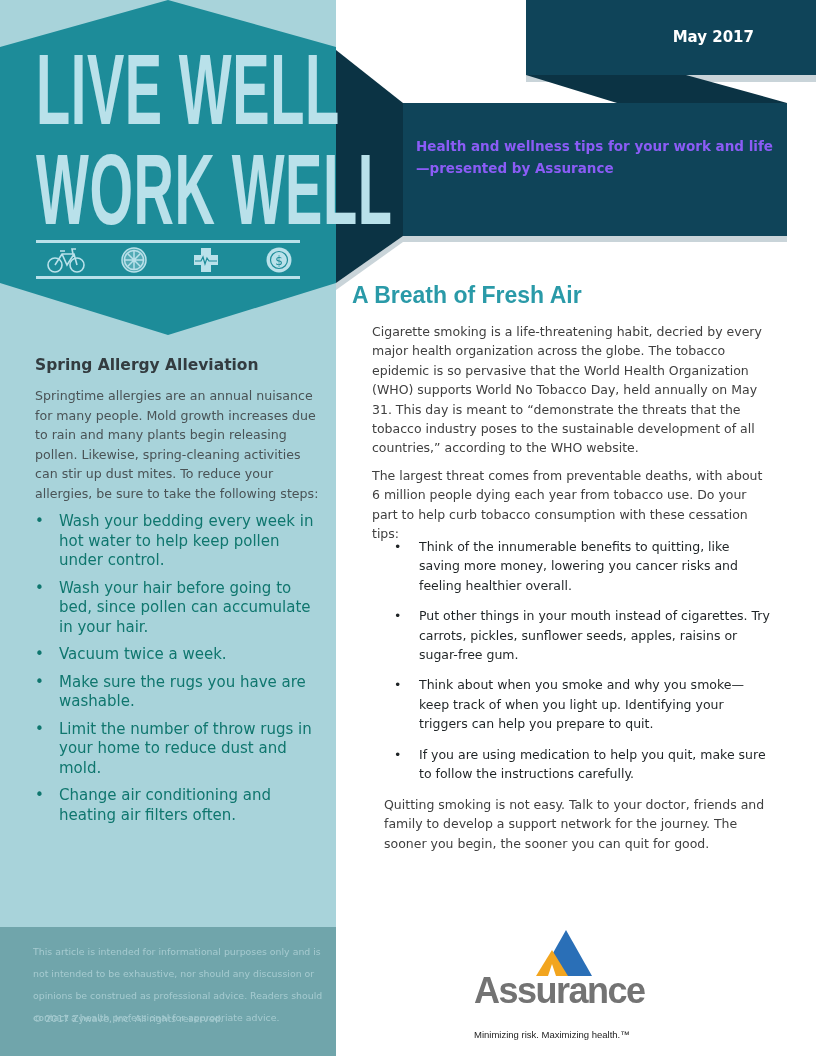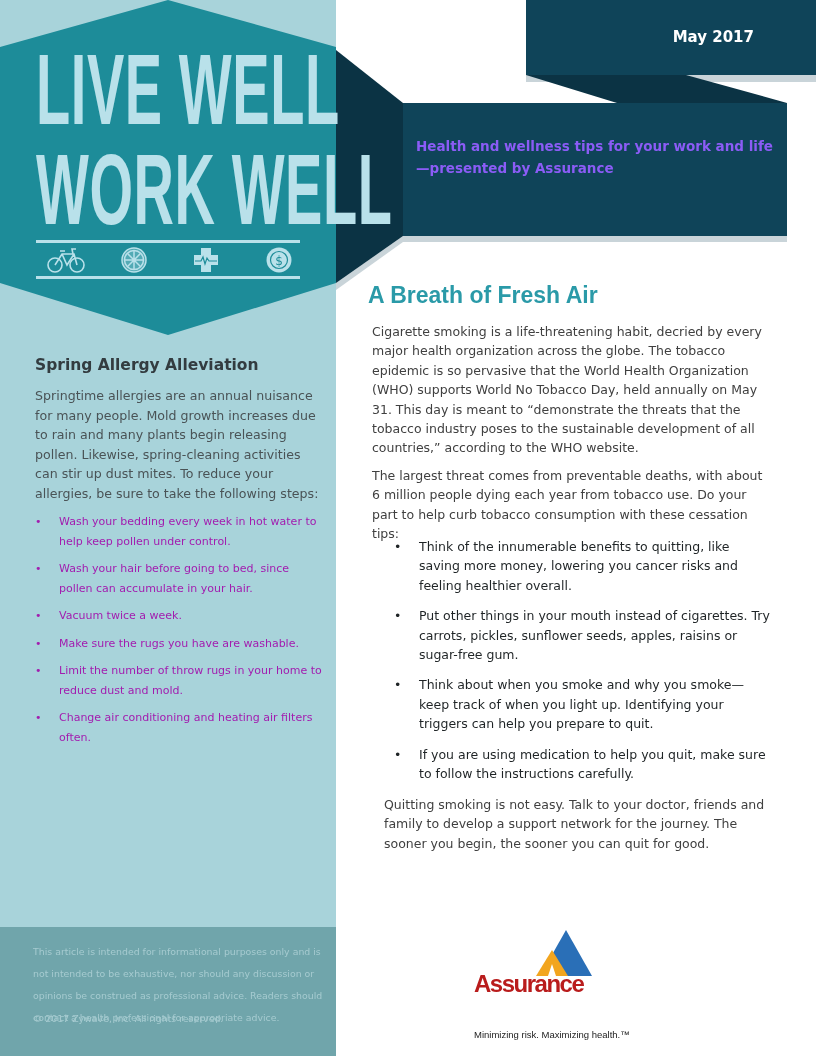--- a/index.html
+++ b/index.html
@@ -22,38 +22,38 @@
   .rule { position: absolute; left: 36px; width: 264px; height: 3px; background: #b9e1ea; }
 
   .icon-row span { position: absolute; top: 246px; width: 36px; height: 28px; display: block; }
 
   .date { position: absolute; right: 62px; top: 28px; color: #ffffff; font-weight: bold; font-size: 15px; }
   .tagline { position: absolute; left: 416px; top: 135px; width: 360px; color: #8b5cf6; font-weight: bold; font-size: 13.5px; line-height: 22px; }
 
   .sidebar-title { position: absolute; left: 35px; top: 356px; font-weight: bold; font-size: 15.5px; color: #333c40; }
   .sidebar-intro { position: absolute; left: 35px; top: 386px; width: 285px; font-size: 12.6px; line-height: 19.5px; color: #4a5356; }
   .sidebar-list { position: absolute; left: 35px; top: 512px; width: 290px; list-style: none; }
-  .sidebar-list li { position: relative; padding-left: 24px; font-size: 11px; line-height: 19.5px; color: #a21caf; margin-bottom: 8px; }
+  .sidebar-list li { position: relative; padding-left: 24px; font-size: 15px; line-height: 19.5px; color: #0f766e; margin-bottom: 8px; }
   .sidebar-list li::before { content: "•"; position: absolute; left: 0; top: 0; }
 
   .footer-note { position: absolute; left: 33px; top: 941px; width: 290px; font-size: 9.4px; line-height: 22px; color: #a6cbd0; }
   .footer-copy { position: absolute; left: 33px; top: 1013px; font-size: 9.4px; color: #a6cbd0; }
 
-  .article-title { position: absolute; left: 368px; top: 282px; font-family: "Liberation Sans", sans-serif; font-weight: bold; font-size: 23px; color: #2a9aa8; }
+  .article-title { position: absolute; left: 352px; top: 282px; font-family: "Liberation Sans", sans-serif; font-weight: bold; font-size: 23px; color: #2a9aa8; }
   .article-p { position: absolute; left: 372px; width: 400px; font-size: 12.5px; line-height: 19.4px; color: #404040; }
   .p1 { top: 322px; }
   .p2 { top: 466px; }
   .article-list { position: absolute; left: 394px; top: 537px; width: 380px; list-style: none; }
   .article-list li { position: relative; padding-left: 25px; font-size: 12.5px; line-height: 19.4px; color: #1f2426; margin-bottom: 11px; }
   .article-list li::before { content: "•"; position: absolute; left: 0; top: 0; }
   .p3 { left: 384px; top: 795px; width: 390px; }
 
   .logo { position: absolute; left: 474px; top: 930px; width: 170px; height: 88px; }
   .logo-word { position: absolute; left: 0; top: 40px; width: 170px; text-align: left;
-    font-family: "Liberation Sans", sans-serif; font-weight: bold; font-size: 24px; letter-spacing: -1.5px; color: #b91c1c; }
+    font-family: "Liberation Sans", sans-serif; font-weight: bold; font-size: 36px; letter-spacing: -1.5px; color: #737373; }
   .logo-tag { position: absolute; left: 0; top: 72px; font-family: "Liberation Sans", sans-serif; font-size: 9.5px; color: #222; white-space: nowrap; margin-top: 27px; }
 </style>
 </head>
 <body>
 
 <div class="left-col"></div>
 <div class="left-footer"></div>
 
 <svg class="abs" width="816" height="340" viewBox="0 0 816 340">
 

